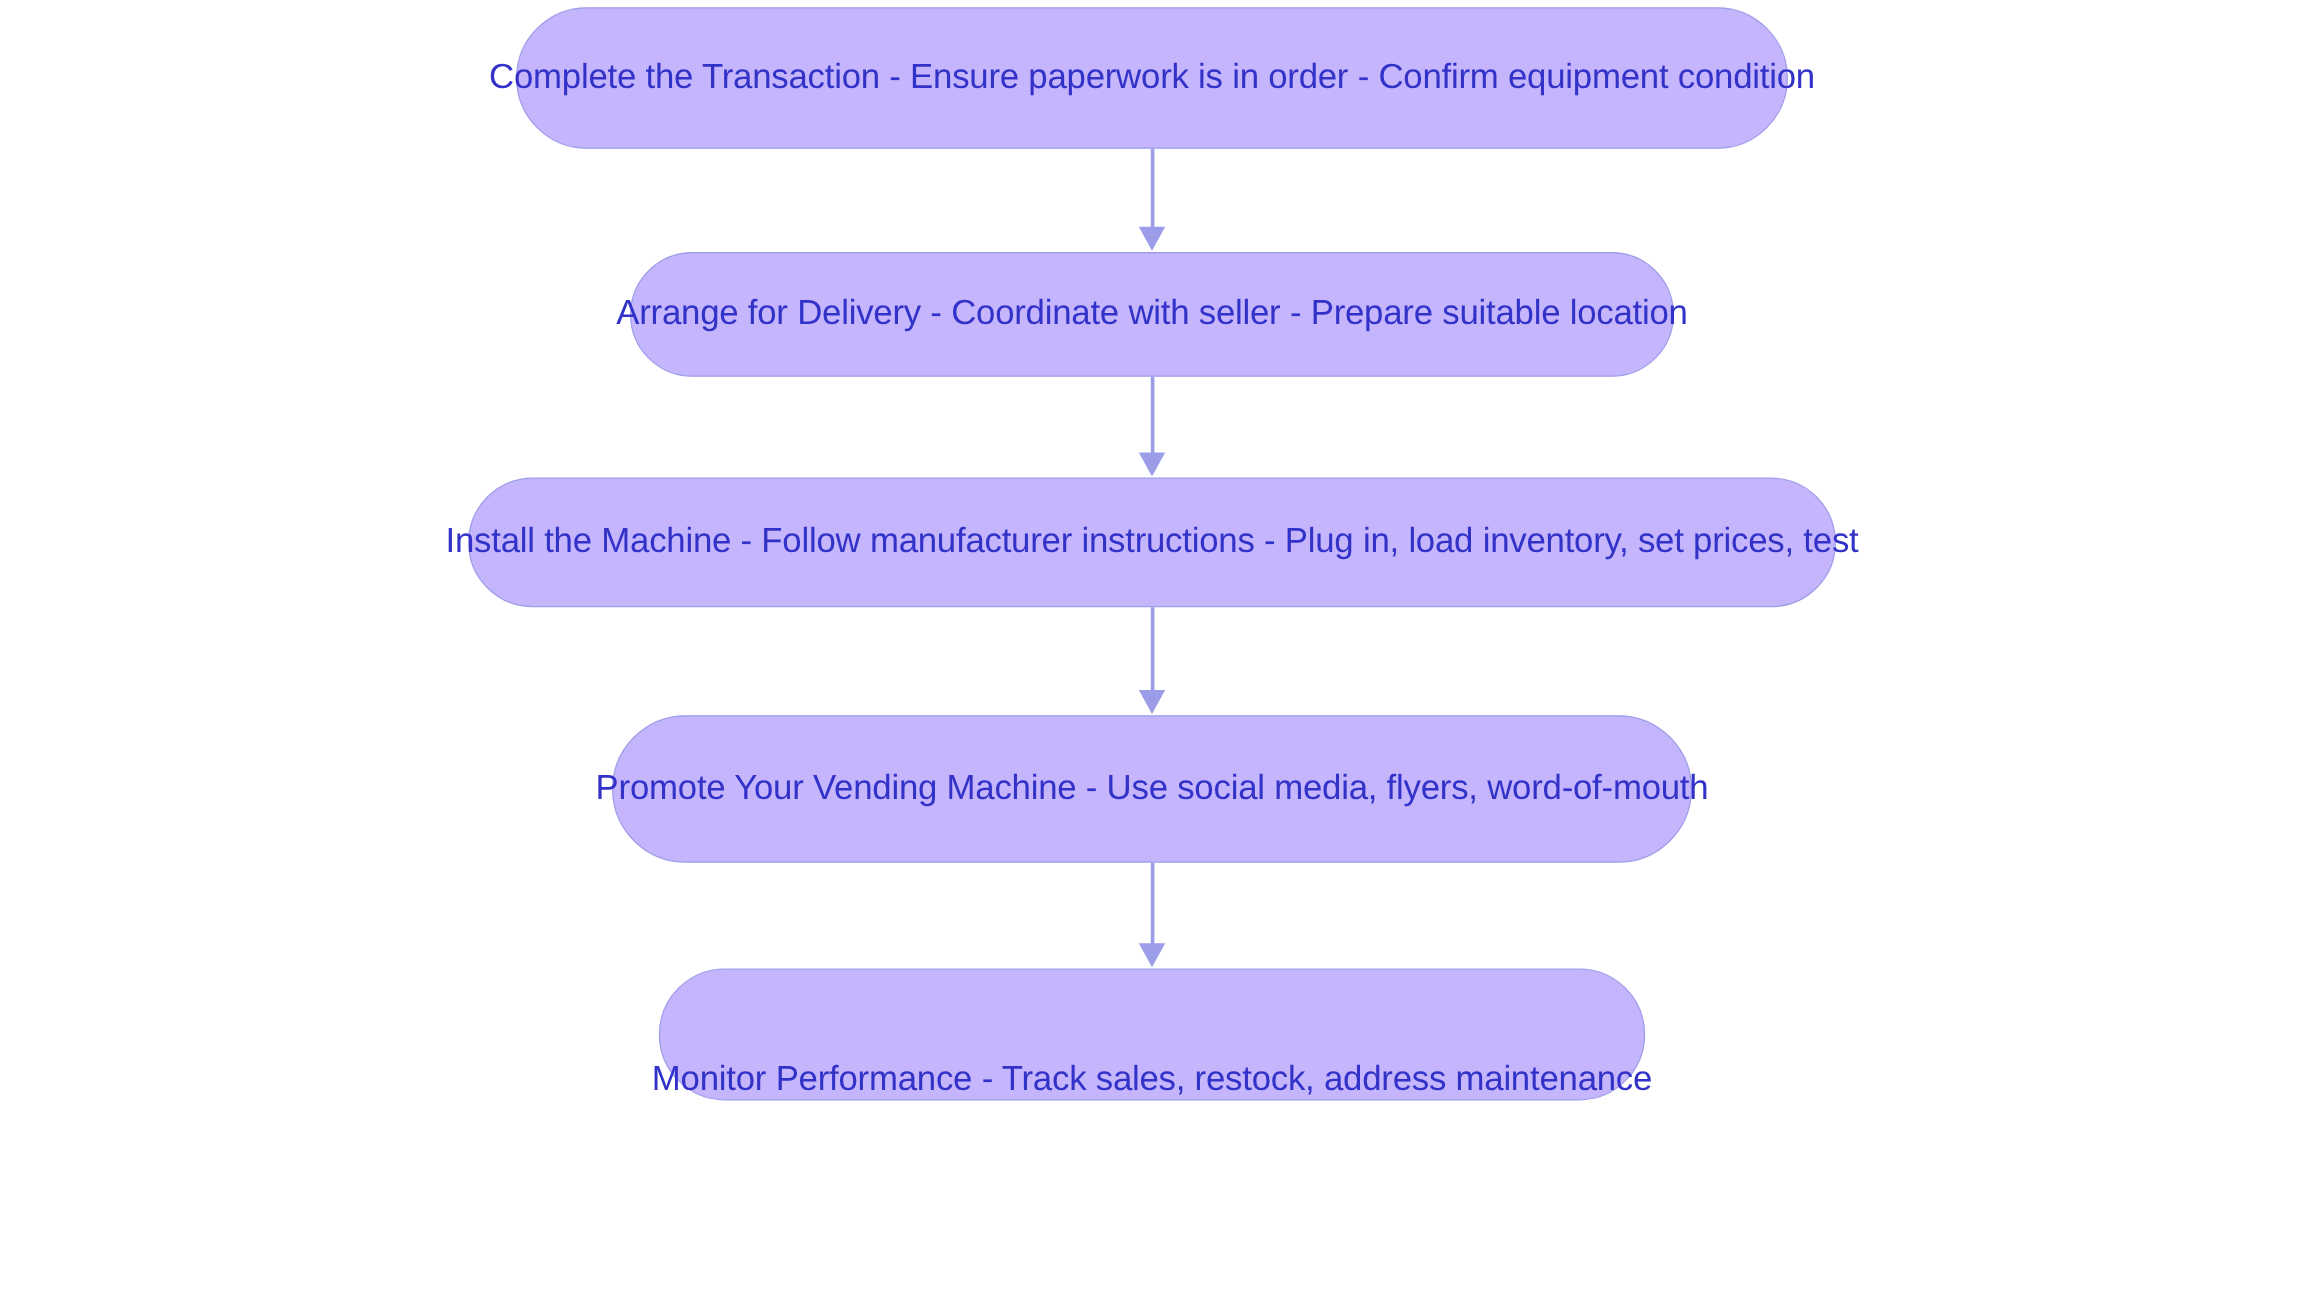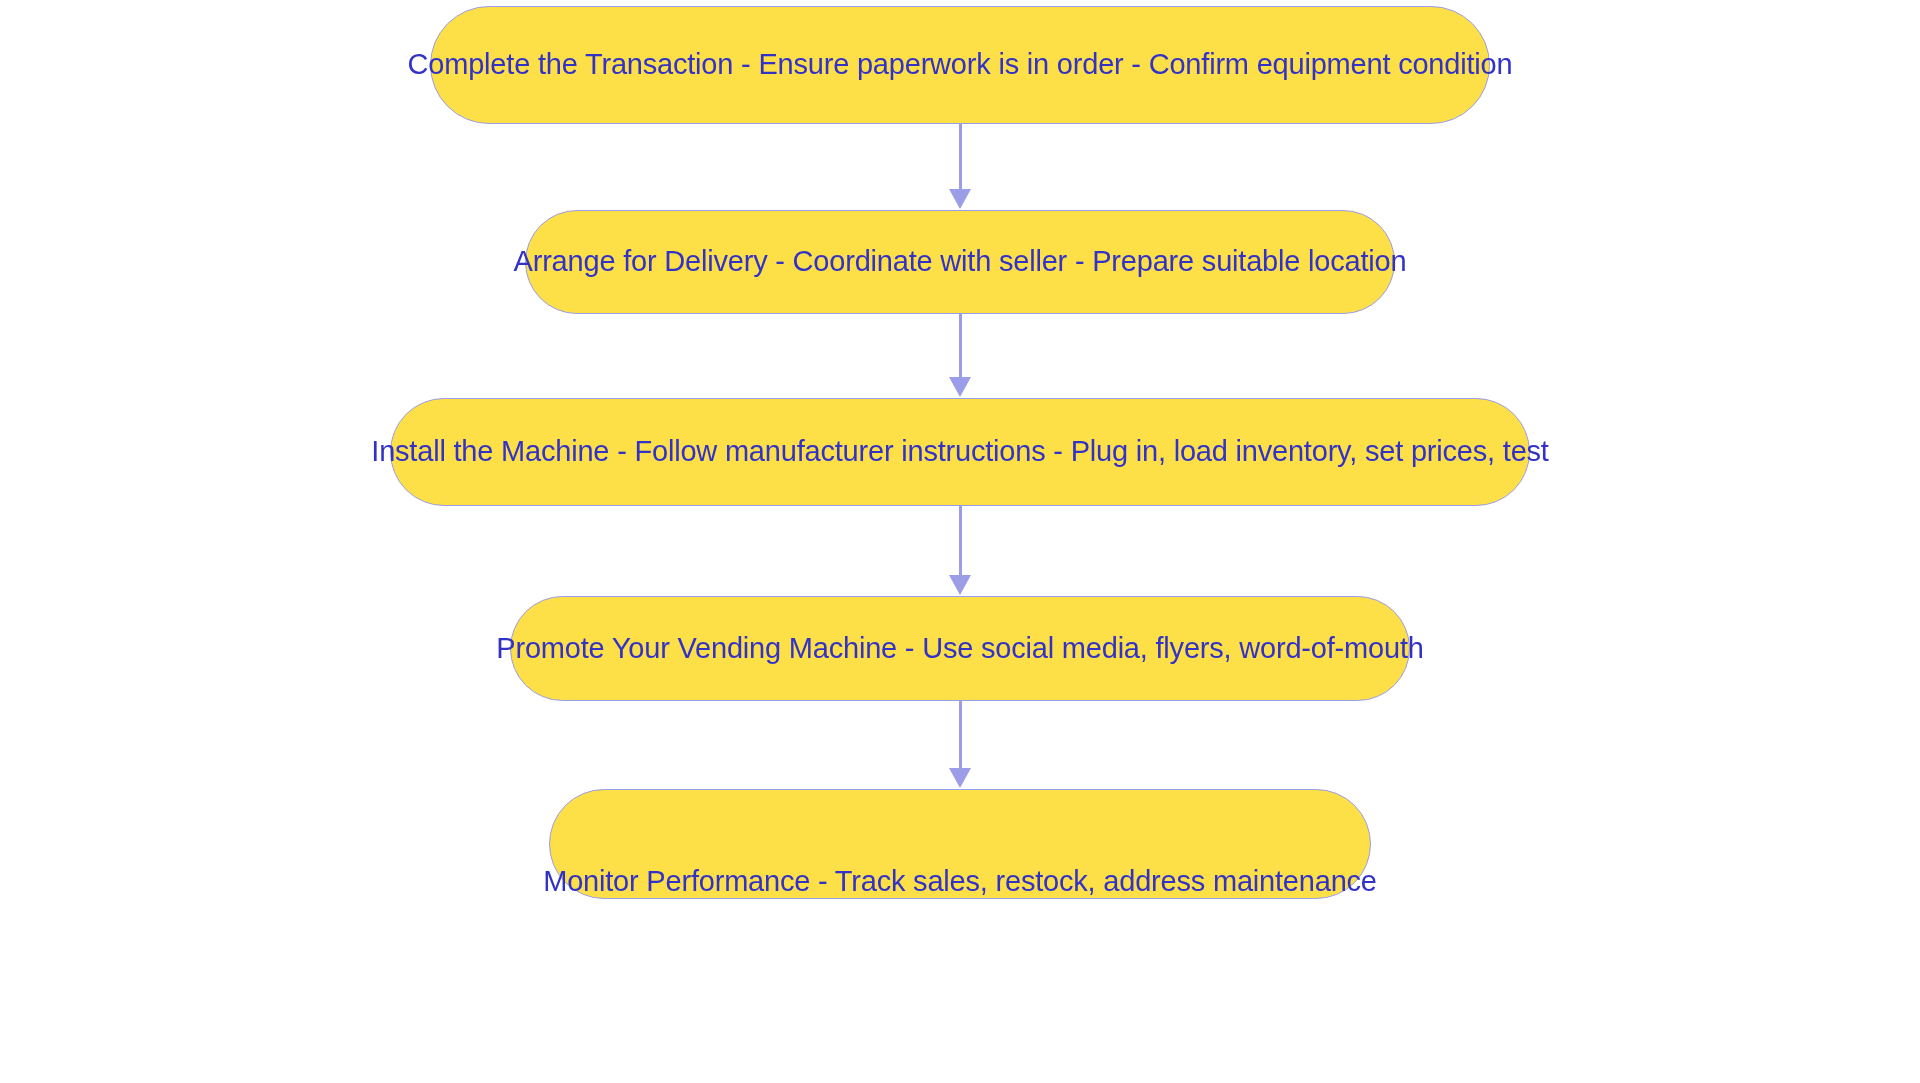--- a/index.html
+++ b/index.html
@@ -30,21 +30,21 @@
     align-items: center;
     justify-content: center;
     width: 100%;
   }
 
   .flow-node {
     box-sizing: border-box;
     display: flex;
     align-items: center;
     justify-content: center;
-    background: #fde047;
+    background: #c4b5fd;
     border: 1.6px solid #9b9de9;
     border-radius: 999px;
     padding: 0 46px;
     text-align: center;
     white-space: nowrap;
   }
 
   .flow-node-label {
     color: #3232c8;
     font-family: "Liberation Sans", sans-serif;
@@ -72,21 +72,21 @@
     border-left: 11px solid transparent;
     border-right: 11px solid transparent;
     border-top: 20px solid #9b9de9;
     margin-top: -1px;
   }
 
   
   .node-0 { width: 1060px; height: 118px; }
   .node-1 { width: 870px;  height: 104px; align-items: center; }
   .node-2 { width: 1140px; height: 108px; }
-  .node-3 { width: 900px;  height: 105px; }
+  .node-3 { width: 900px;  height: 123px; }
   .node-4 { width: 822px;  height: 110px; align-items: flex-end; }
 
   .conn-0 { height: 86px; }
   .conn-0 .connector-line { height: 66px; }
   .conn-1 { height: 84px; }
   .conn-1 .connector-line { height: 64px; }
   .conn-2 { height: 90px; }
   .conn-2 .connector-line { height: 70px; }
   .conn-3 { height: 88px; }
   .conn-3 .connector-line { height: 68px; }

